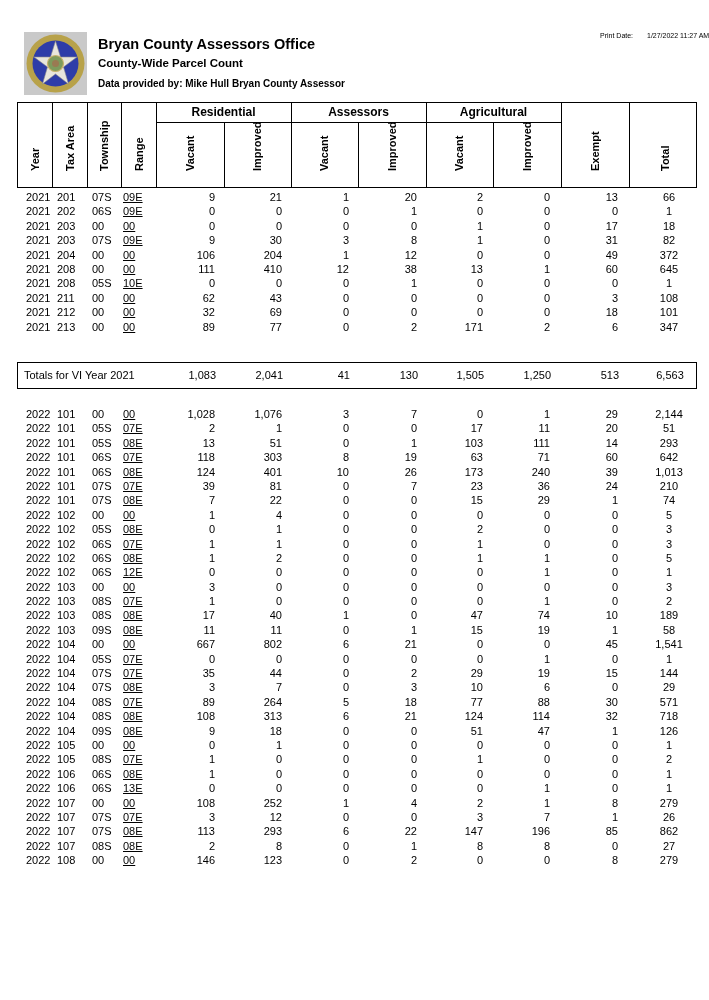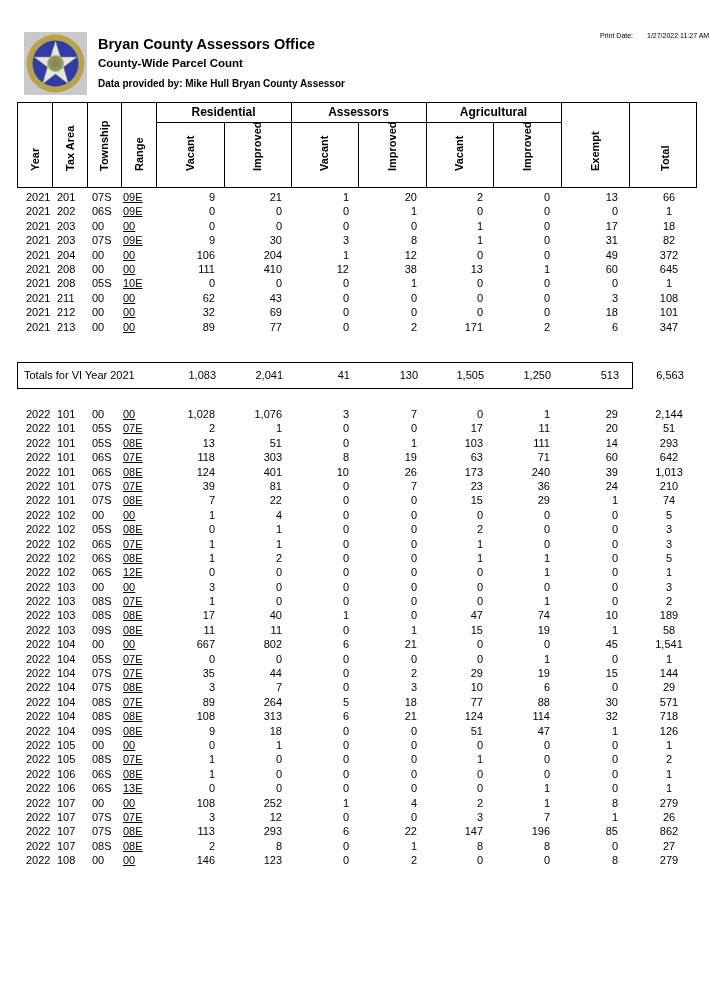--- a/index.html
+++ b/index.html
@@ -26,21 +26,21 @@
   .row { position:relative; height:14.4px; font-size:11px; line-height:14.4px; }
   .row span { position:absolute; top:0; white-space:nowrap; }
   .c-year { left:9px; }
   .c-tax { left:40px; }
   .c-town { left:75px; }
   .c-range { left:106px;text-decoration:underline; }
   .num { text-align:right; width:50px; }
   .n0 { left:148px; } .n1 { left:215px; } .n2 { left:282px; } .n3 { left:350px; }
   .n4 { left:416px; } .n5 { left:483px; } .n6 { left:551px; } .n7 { left:627px;text-align:center; }
 
-  .totals { position:absolute; left:17px; top:362px; width:616px; height:27px; border:1px solid #000; box-sizing:border-box; font-size:11px; }
+  .totals { position:absolute; left:17px; top:362px; width:680px; height:27px; border:1px solid #000; box-sizing:border-box; font-size:11px; }
   .totals span { position:absolute; top:6px; white-space:nowrap; }
   .totals .t-label { left:6px; }
 </style>
 </head>
 <body>
 
 <div class="logo">
   <svg width="63" height="63" viewBox="0 0 63 63">
     <rect width="63" height="63" fill="#c9c9c9"></rect>
     <circle cx="31.5" cy="31.5" r="29" fill="#b8a24a"></circle>

